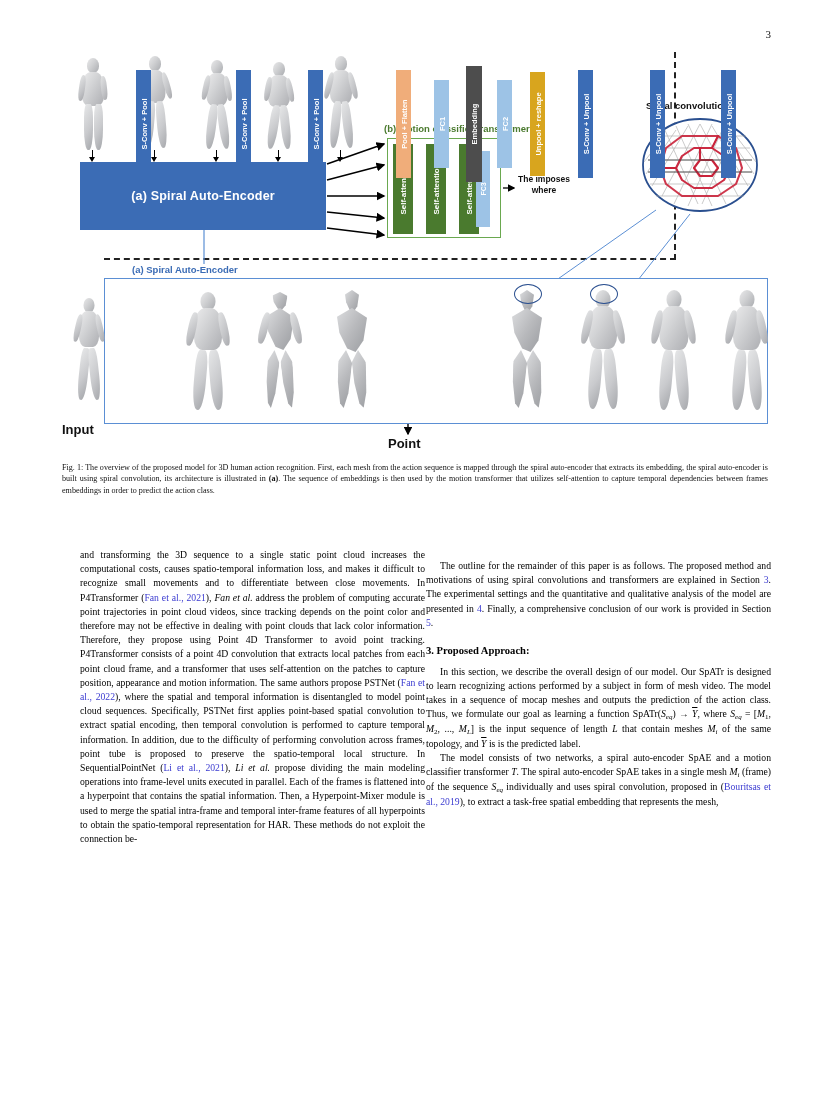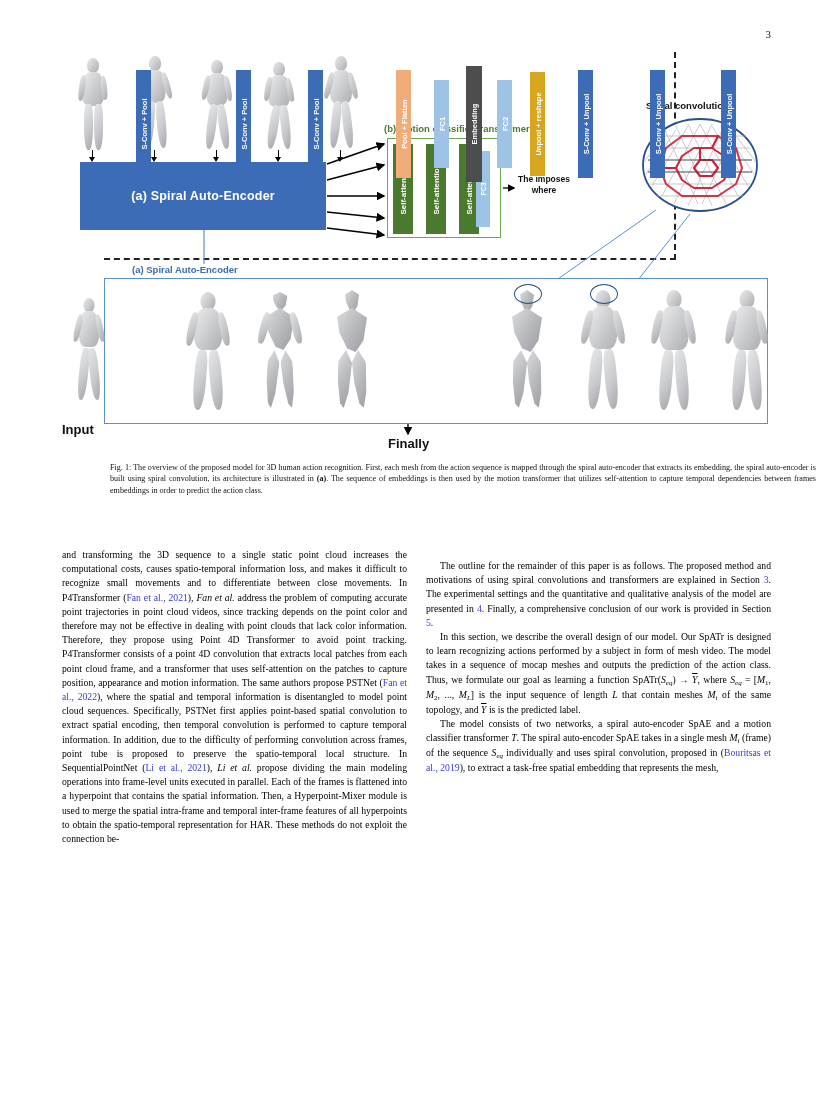--- a/index.html
+++ b/index.html
@@ -274,37 +274,36 @@
   .caption {
     position: absolute;
     left: 62px;
     top: 462px;
     width: 706px;
     font-family: "Liberation Serif", serif;
     font-size: 8.1px;
     line-height: 1.42;
     text-align: justify;
     color: #111;
-    margin-left: 48px;
   }
   .caption b { font-weight: bold; }
 
   
   .col {
     position: absolute;
     top: 548px;
     width: 345px;
     font-family: "Liberation Serif", serif;
     font-size: 9.7px;
     line-height: 1.465;
     text-align: justify;
     color: #000;
     hyphens: none;
   }
-  .col-left  { left: 62px; }
+  .col-left  { left: 80px; }
   .col-right { left: 426px; }
 
   .col p { margin: 0; text-indent: 14px; }
   .col p.noindent { text-indent: 0; }
   .col p + p { margin-top: 0px; }
 
   .ref { color: #3a3ad0; }
   .secnum { color: #3a3ad0; }
   i { font-style: italic; }
 
@@ -576,34 +575,35 @@
       <span>S-Conv + Unpool</span>
     </div>
     <div class="pipe-block pb-blue" style="left:588px;">
       <span>S-Conv + Unpool</span>
     </div>
     <div class="pipe-block pb-blue" style="left:659px;">
       <span>S-Conv + Unpool</span>
     </div>
 
     <div class="io-label" style="left:0px; top:370px;">Input</div>
-    <div class="io-label" style="left:326px; top:384px;">Finally</div>
+    <div class="io-label" style="left:326px; top:384px;">Point</div>
 
   </div>
 
   <div class="caption">
     <span>Fig. 1: The overview of the proposed model for 3D human action recognition. First, each mesh from the action sequence is mapped through the spiral auto-encoder that extracts its embedding, the spiral auto-encoder is built using spiral convolution, its architecture is illustrated in <b>(a)</b>. The sequence of embeddings is then used by the motion transformer that utilizes self-attention to capture temporal dependencies between frames embeddings in order to predict the action class.</span>
   </div>
 
   <div class="col col-left">
     <p class="noindent"><span>and transforming the 3D sequence to a single static point cloud increases the computational costs, causes spatio-temporal information loss, and makes it difficult to recognize small movements and to differentiate between close movements. In P4Transformer (</span><span class="ref">Fan et al., 2021</span><span>), </span><i>Fan et al.</i><span> address the problem of computing accurate point trajectories in point cloud videos, since tracking depends on the point color and therefore may not be effective in dealing with point clouds that lack color information. Therefore, they propose using Point 4D Transformer to avoid point tracking. P4Transformer consists of a point 4D convolution that extracts local patches from each point cloud frame, and a transformer that uses self-attention on the patches to capture position, appearance and motion information. The same authors propose PSTNet (</span><span class="ref">Fan et al., 2022</span><span>), where the spatial and temporal information is disentangled to model point cloud sequences. Specifically, PSTNet first applies point-based spatial convolution to extract spatial encoding, then temporal convolution is performed to capture temporal information. In addition, due to the difficulty of performing convolution across frames, point tube is proposed to preserve the spatio-temporal local structure. In SequentialPointNet (</span><span class="ref">Li et al., 2021</span><span>), </span><i>Li et al.</i><span> propose dividing the main modeling operations into frame-level units executed in parallel. Each of the frames is flattened into a hyperpoint that contains the spatial information. Then, a Hyperpoint-Mixer module is used to merge the spatial intra-frame and temporal inter-frame features of all hyperpoints to obtain the spatio-temporal representation for HAR. These methods do not exploit the connection be-</span></p>
   </div>
 
   <div class="col col-right">
     <p style="margin-top:11px;"><span>The outline for the remainder of this paper is as follows. The proposed method and motivations of using spiral convolutions and transformers are explained in Section </span><span class="secnum">3</span><span>. The experimental settings and the quantitative and qualitative analysis of the model are presented in </span><span class="secnum">4</span><span>. Finally, a comprehensive conclusion of our work is provided in Section </span><span class="secnum">5</span><span>.</span></p>
 
+    <h3 class="section-head">3.  Proposed Approach:</h3>
 
     <p><span>In this section, we describe the overall design of our model. Our SpATr is designed to learn recognizing actions performed by a subject in form of mesh video. The model takes in a sequence of mocap meshes and outputs the prediction of the action class. Thus, we formulate our goal as learning a function </span><span class="math">SpATr(<i>S</i><span class="sub"><i>eq</i></span>) → <span class="ovl"><i>Y</i></span>, where <i>S</i><span class="sub"><i>eq</i></span> = [<i>M</i><span class="sub">1</span>, <i>M</i><span class="sub">2</span>, ..., <i>M<span class="sub">L</span></i>]</span><span> is the input sequence of length </span><i>L</i><span> that contain meshes </span><span class="math"><i>M<span class="sub">i</span></i></span><span> of the same topology, and </span><span class="math ovl"><i>Y</i></span><span> is is the predicted label.</span></p>
 
     <p><span>The model consists of two networks, a spiral auto-encoder SpAE and a motion classifier transformer </span><i>T</i><span>. The spiral auto-encoder SpAE takes in a single mesh </span><span class="math"><i>M<span class="sub">i</span></i></span><span> (frame) of the sequence </span><span class="math"><i>S</i><span class="sub"><i>eq</i></span></span><span> individually and uses spiral convolution, proposed in (</span><span class="ref">Bouritsas et al., 2019</span><span>), to extract a task-free spatial embedding that represents the mesh,</span></p>
   </div>
 
 </div>
 
 </body></html>

